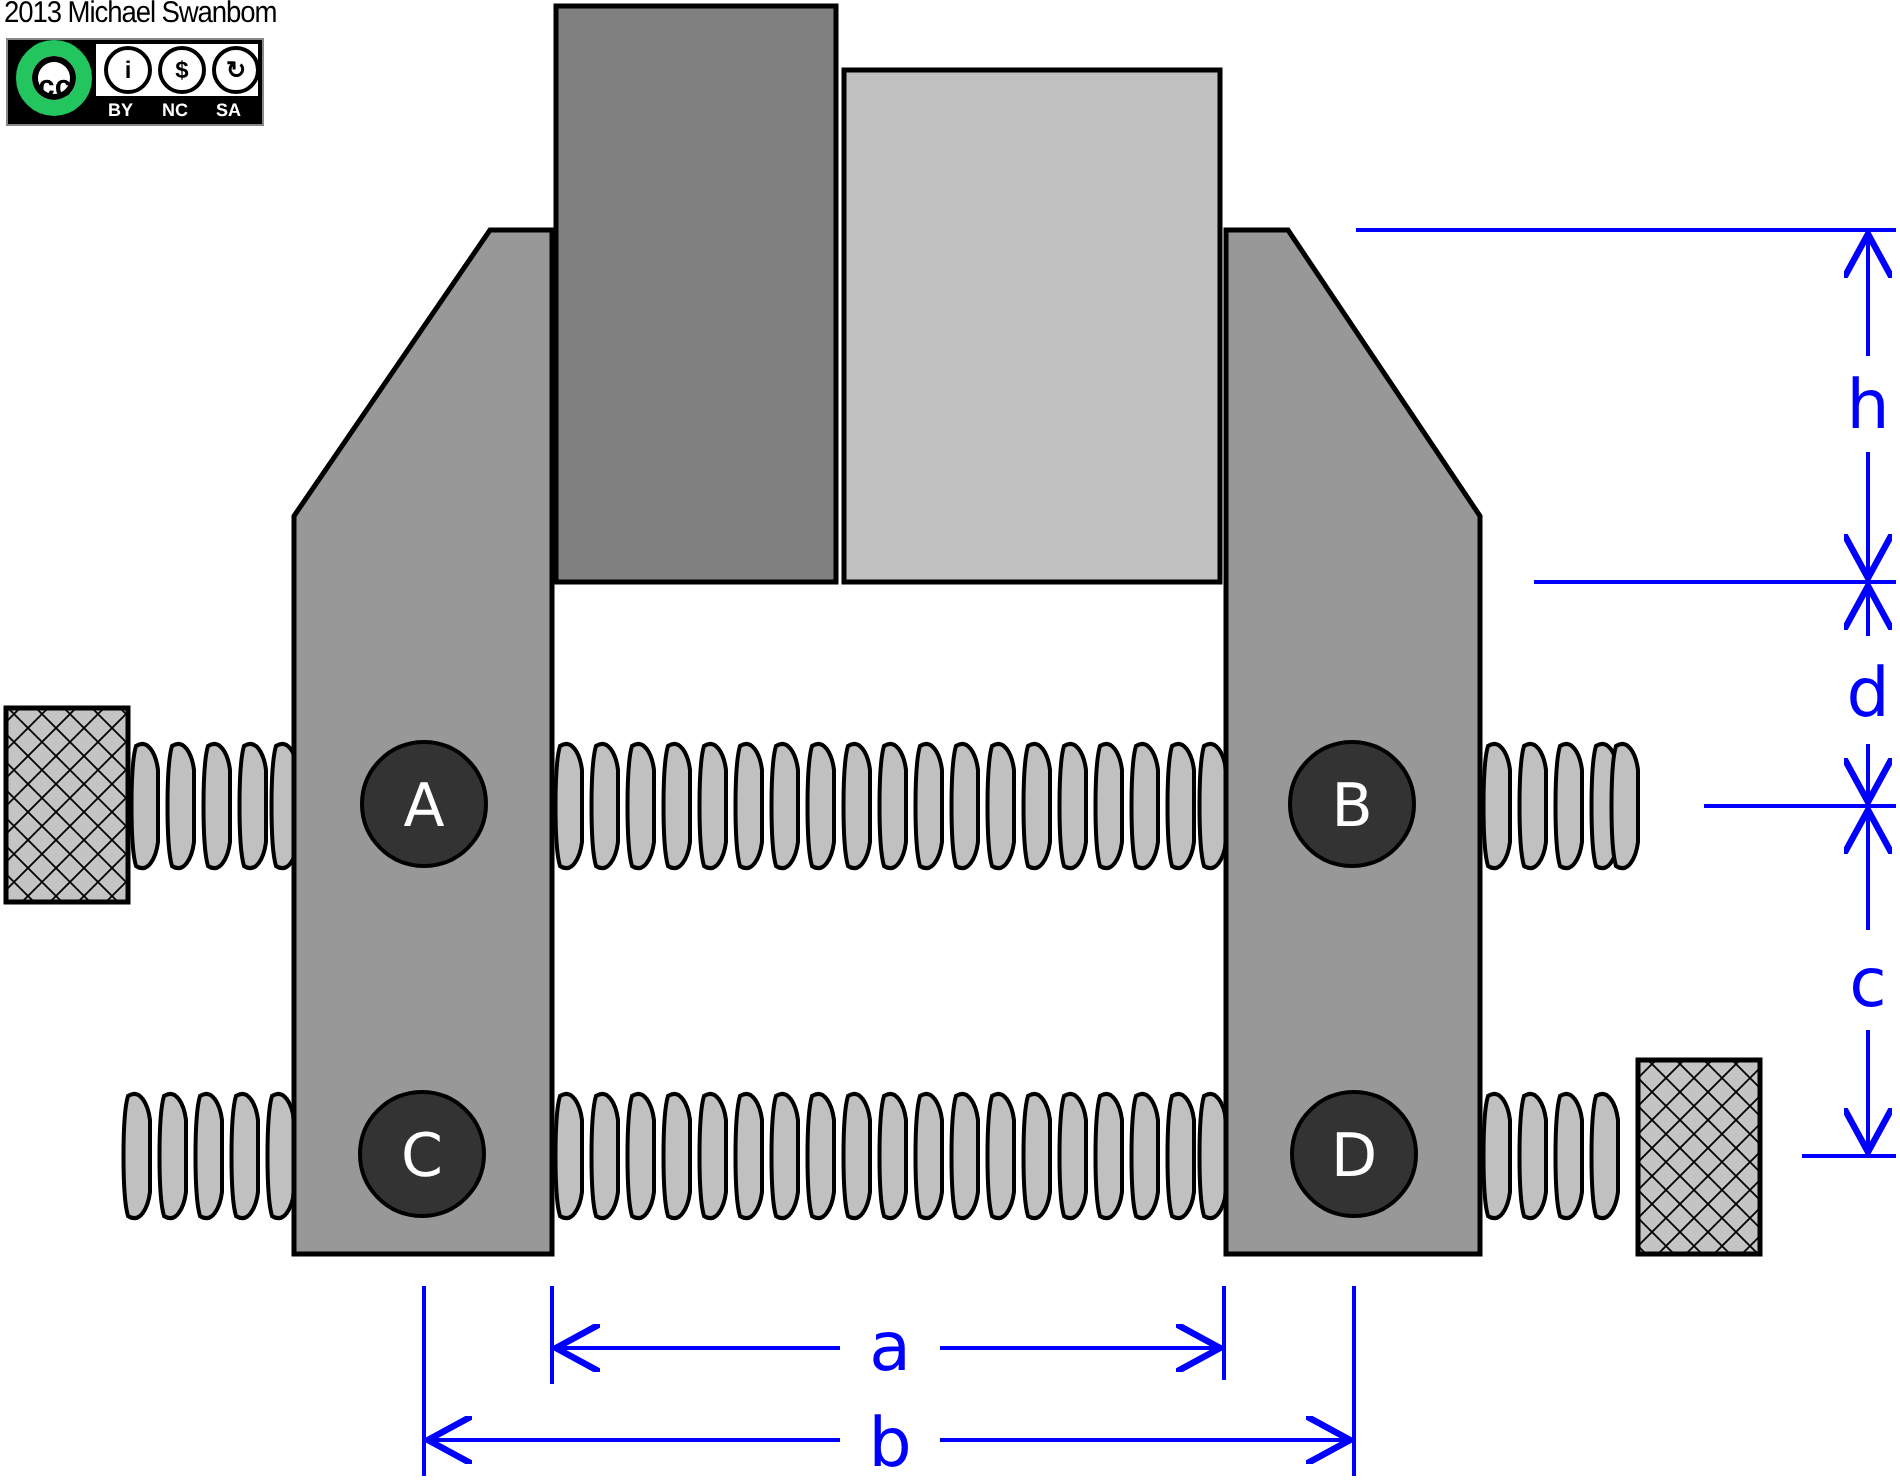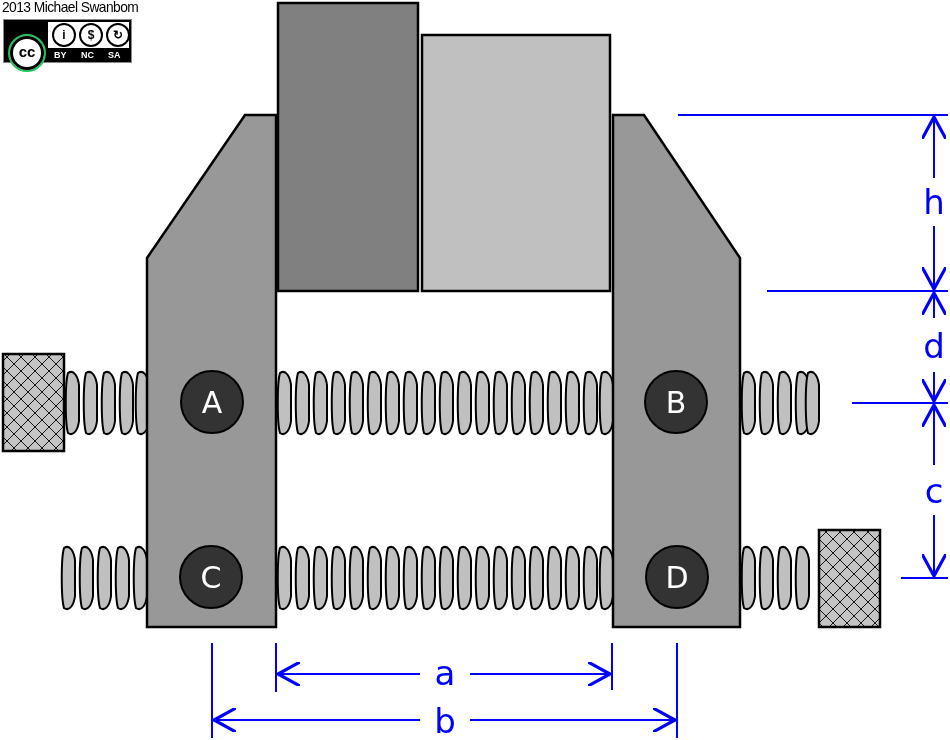--- a/index.html
+++ b/index.html
@@ -1,21 +1,21 @@
 <!DOCTYPE html>
 <html><head>
 <meta charset="utf-8">
 <style>
   html, body { margin: 0; padding: 0; background: #ffffff; }
   body { width: 950px; height: 740px; position: relative; overflow: hidden; font-family: "Liberation Sans", sans-serif; }
   svg { position: absolute; left: 0; top: 0; }
   .credit { position: absolute; left: 2px; top: -2px; font-family: "Liberation Sans", sans-serif; font-size: 15px; color: #000; letter-spacing: -0.6px; transform: scaleX(0.92); transform-origin: left top; }
   .cc-badge { position: absolute; left: 3px; top: 19px; width: 129px; height: 44px; background: #000; border: 1px solid #888; box-sizing: border-box; }
   .cc-circle { position: absolute; top: 3px; background: #fff; border-radius: 50%; border: 2px solid #000; box-sizing: border-box; }
-  .cc-main { left: 4px; width: 38px; height: 38px; top: 14px; border: 2px solid #22c55e; background: #fff; }
+  .cc-main { left: 4px; width: 38px; height: 38px; top: 0; border: 8px solid #22c55e; background: #fff; }
   .cc-main span { display: block; width: 100%; height: 100%; border-radius: 50%; border: 3px solid #000; box-sizing: border-box; font-weight: bold; font-size: 15px; line-height: 26px; text-align: center; color: #000; font-family: "Liberation Sans", sans-serif; }
   .cc-small { width: 24px; height: 24px; font-size: 12px; font-weight: bold; text-align: center; line-height: 20px; color: #000; }
   .cc-lbl { position: absolute; top: 30px; font-size: 9px; font-weight: bold; color: #fff; font-family: "Liberation Sans", sans-serif; }
   .cc-strip { position: absolute; left: 44px; right: 2px; top: 2px; height: 26px; background: #fff; }
   .lbl { font-family: "DejaVu Sans", sans-serif; }
 </style>
 </head>
 <body>
 
 <svg width="950" height="740" viewBox="0 0 950 740" xmlns="http://www.w3.org/2000/svg">

